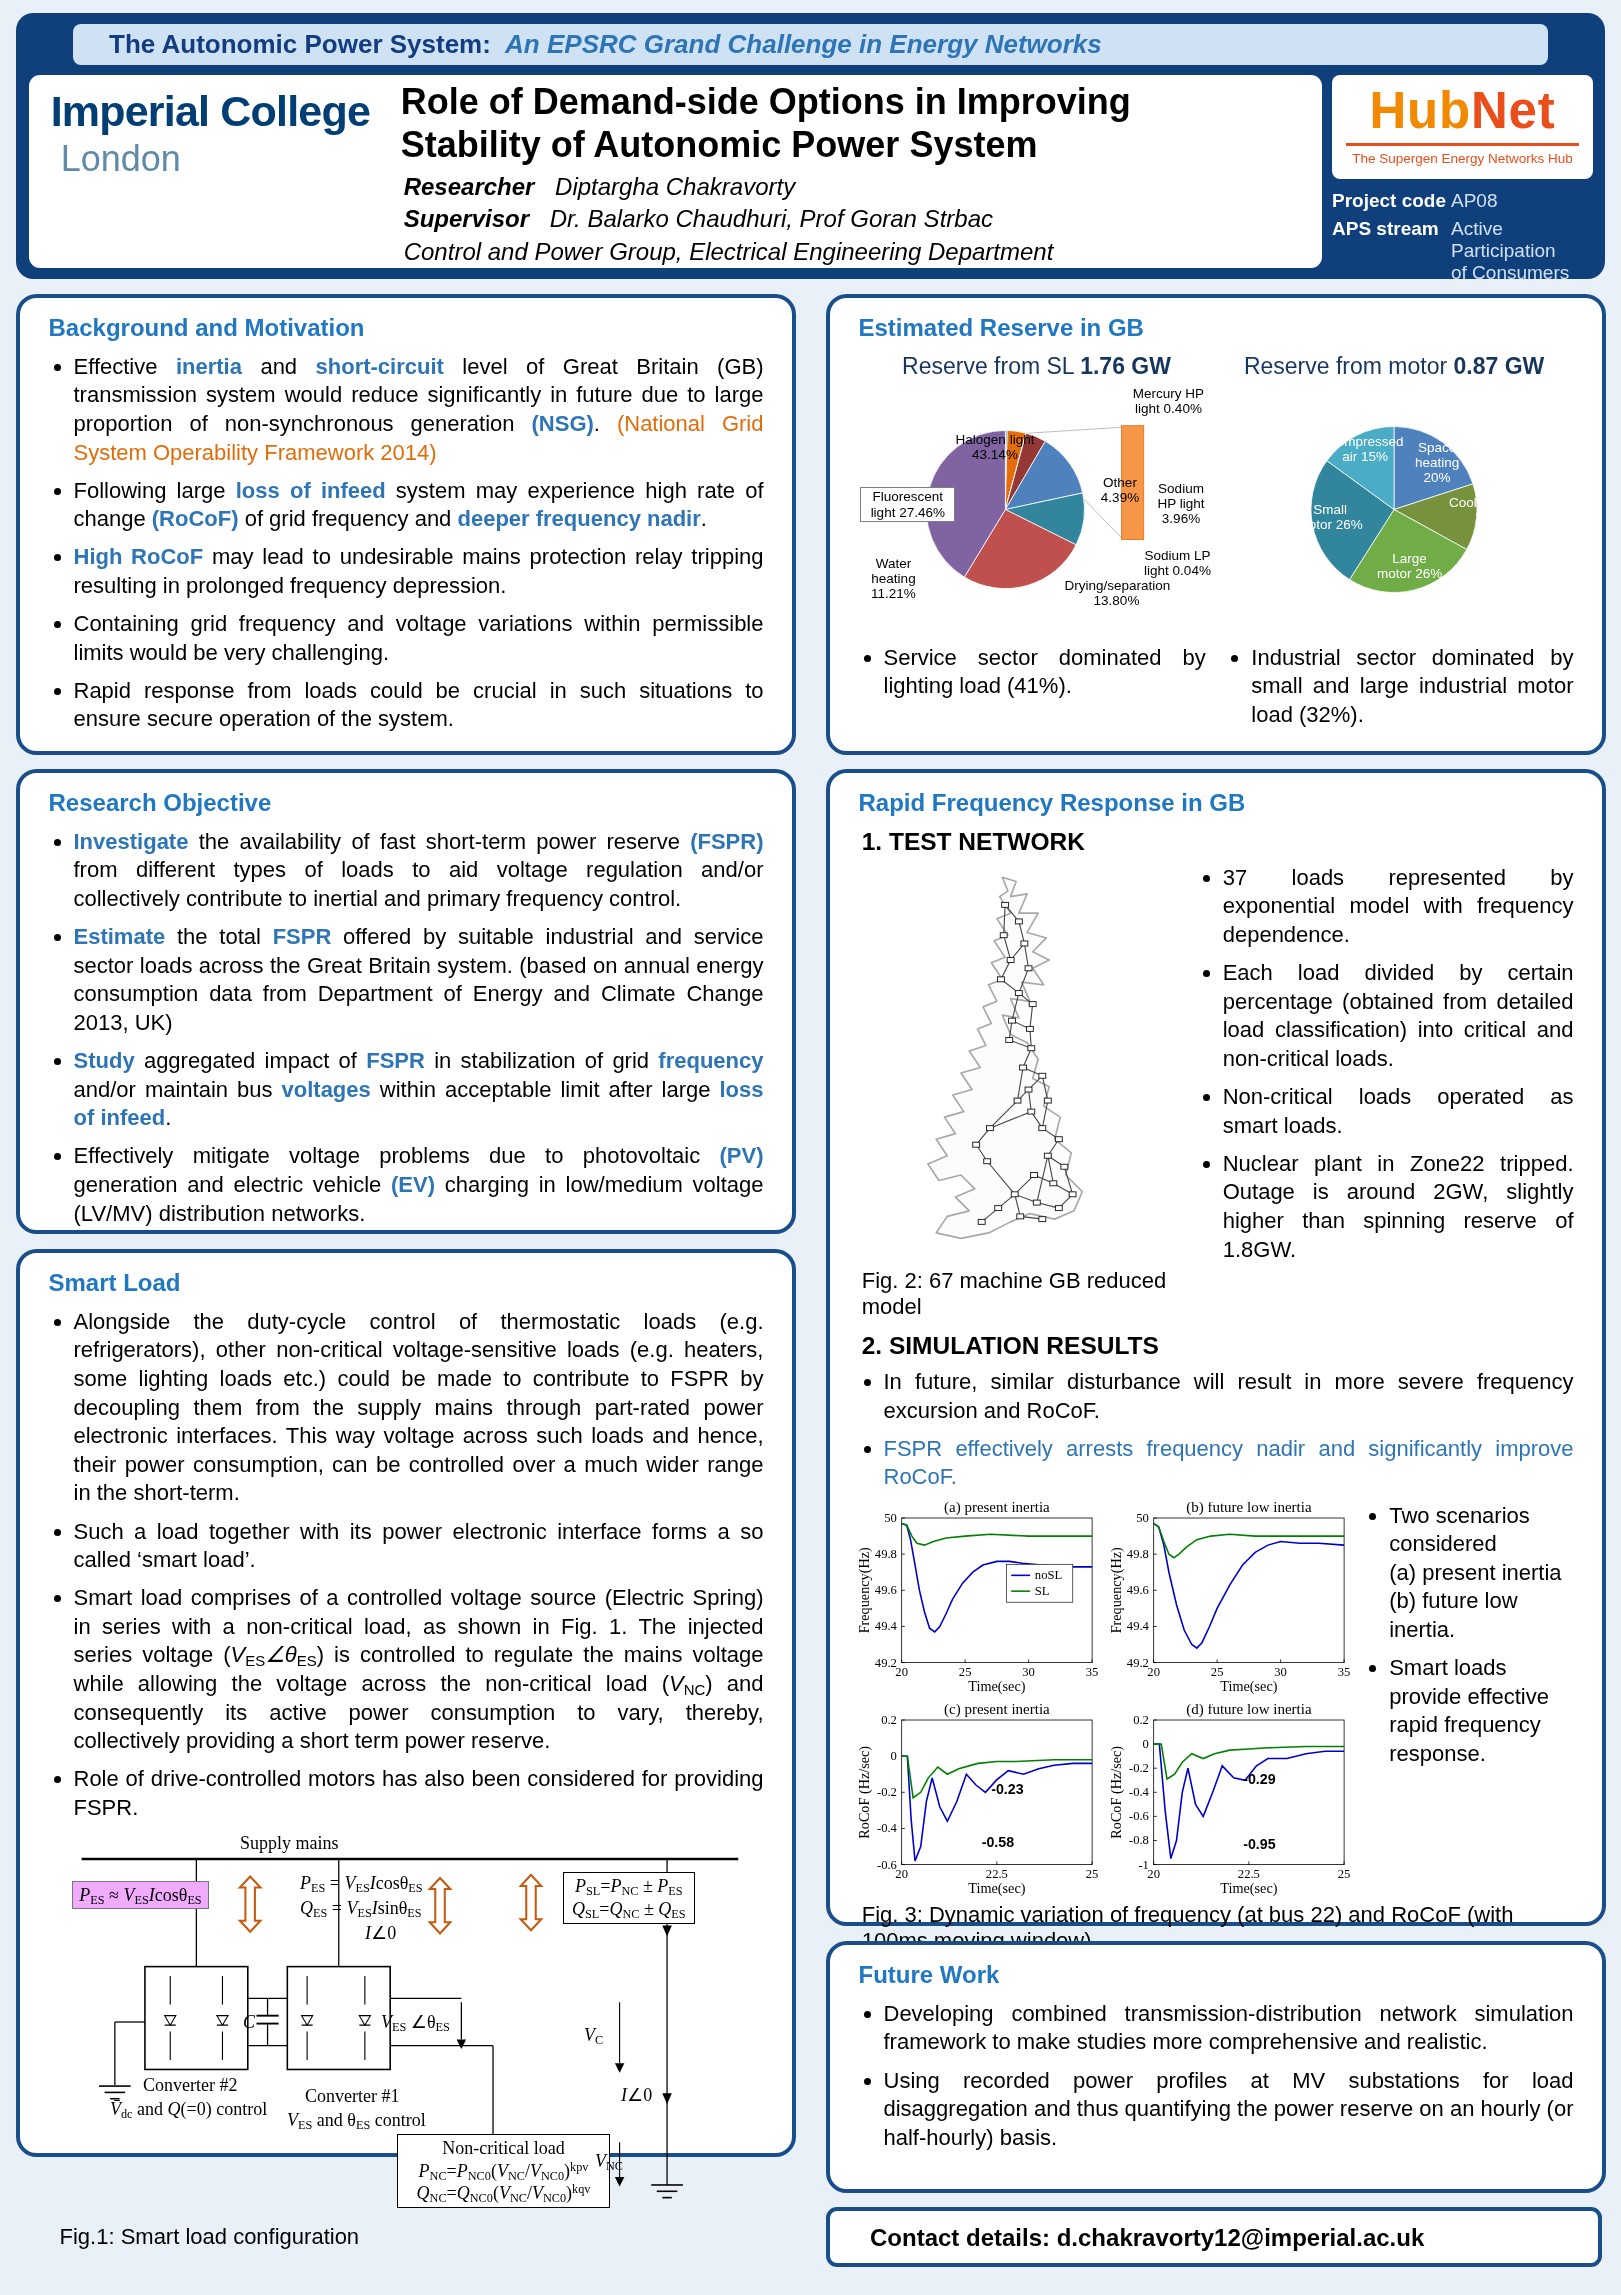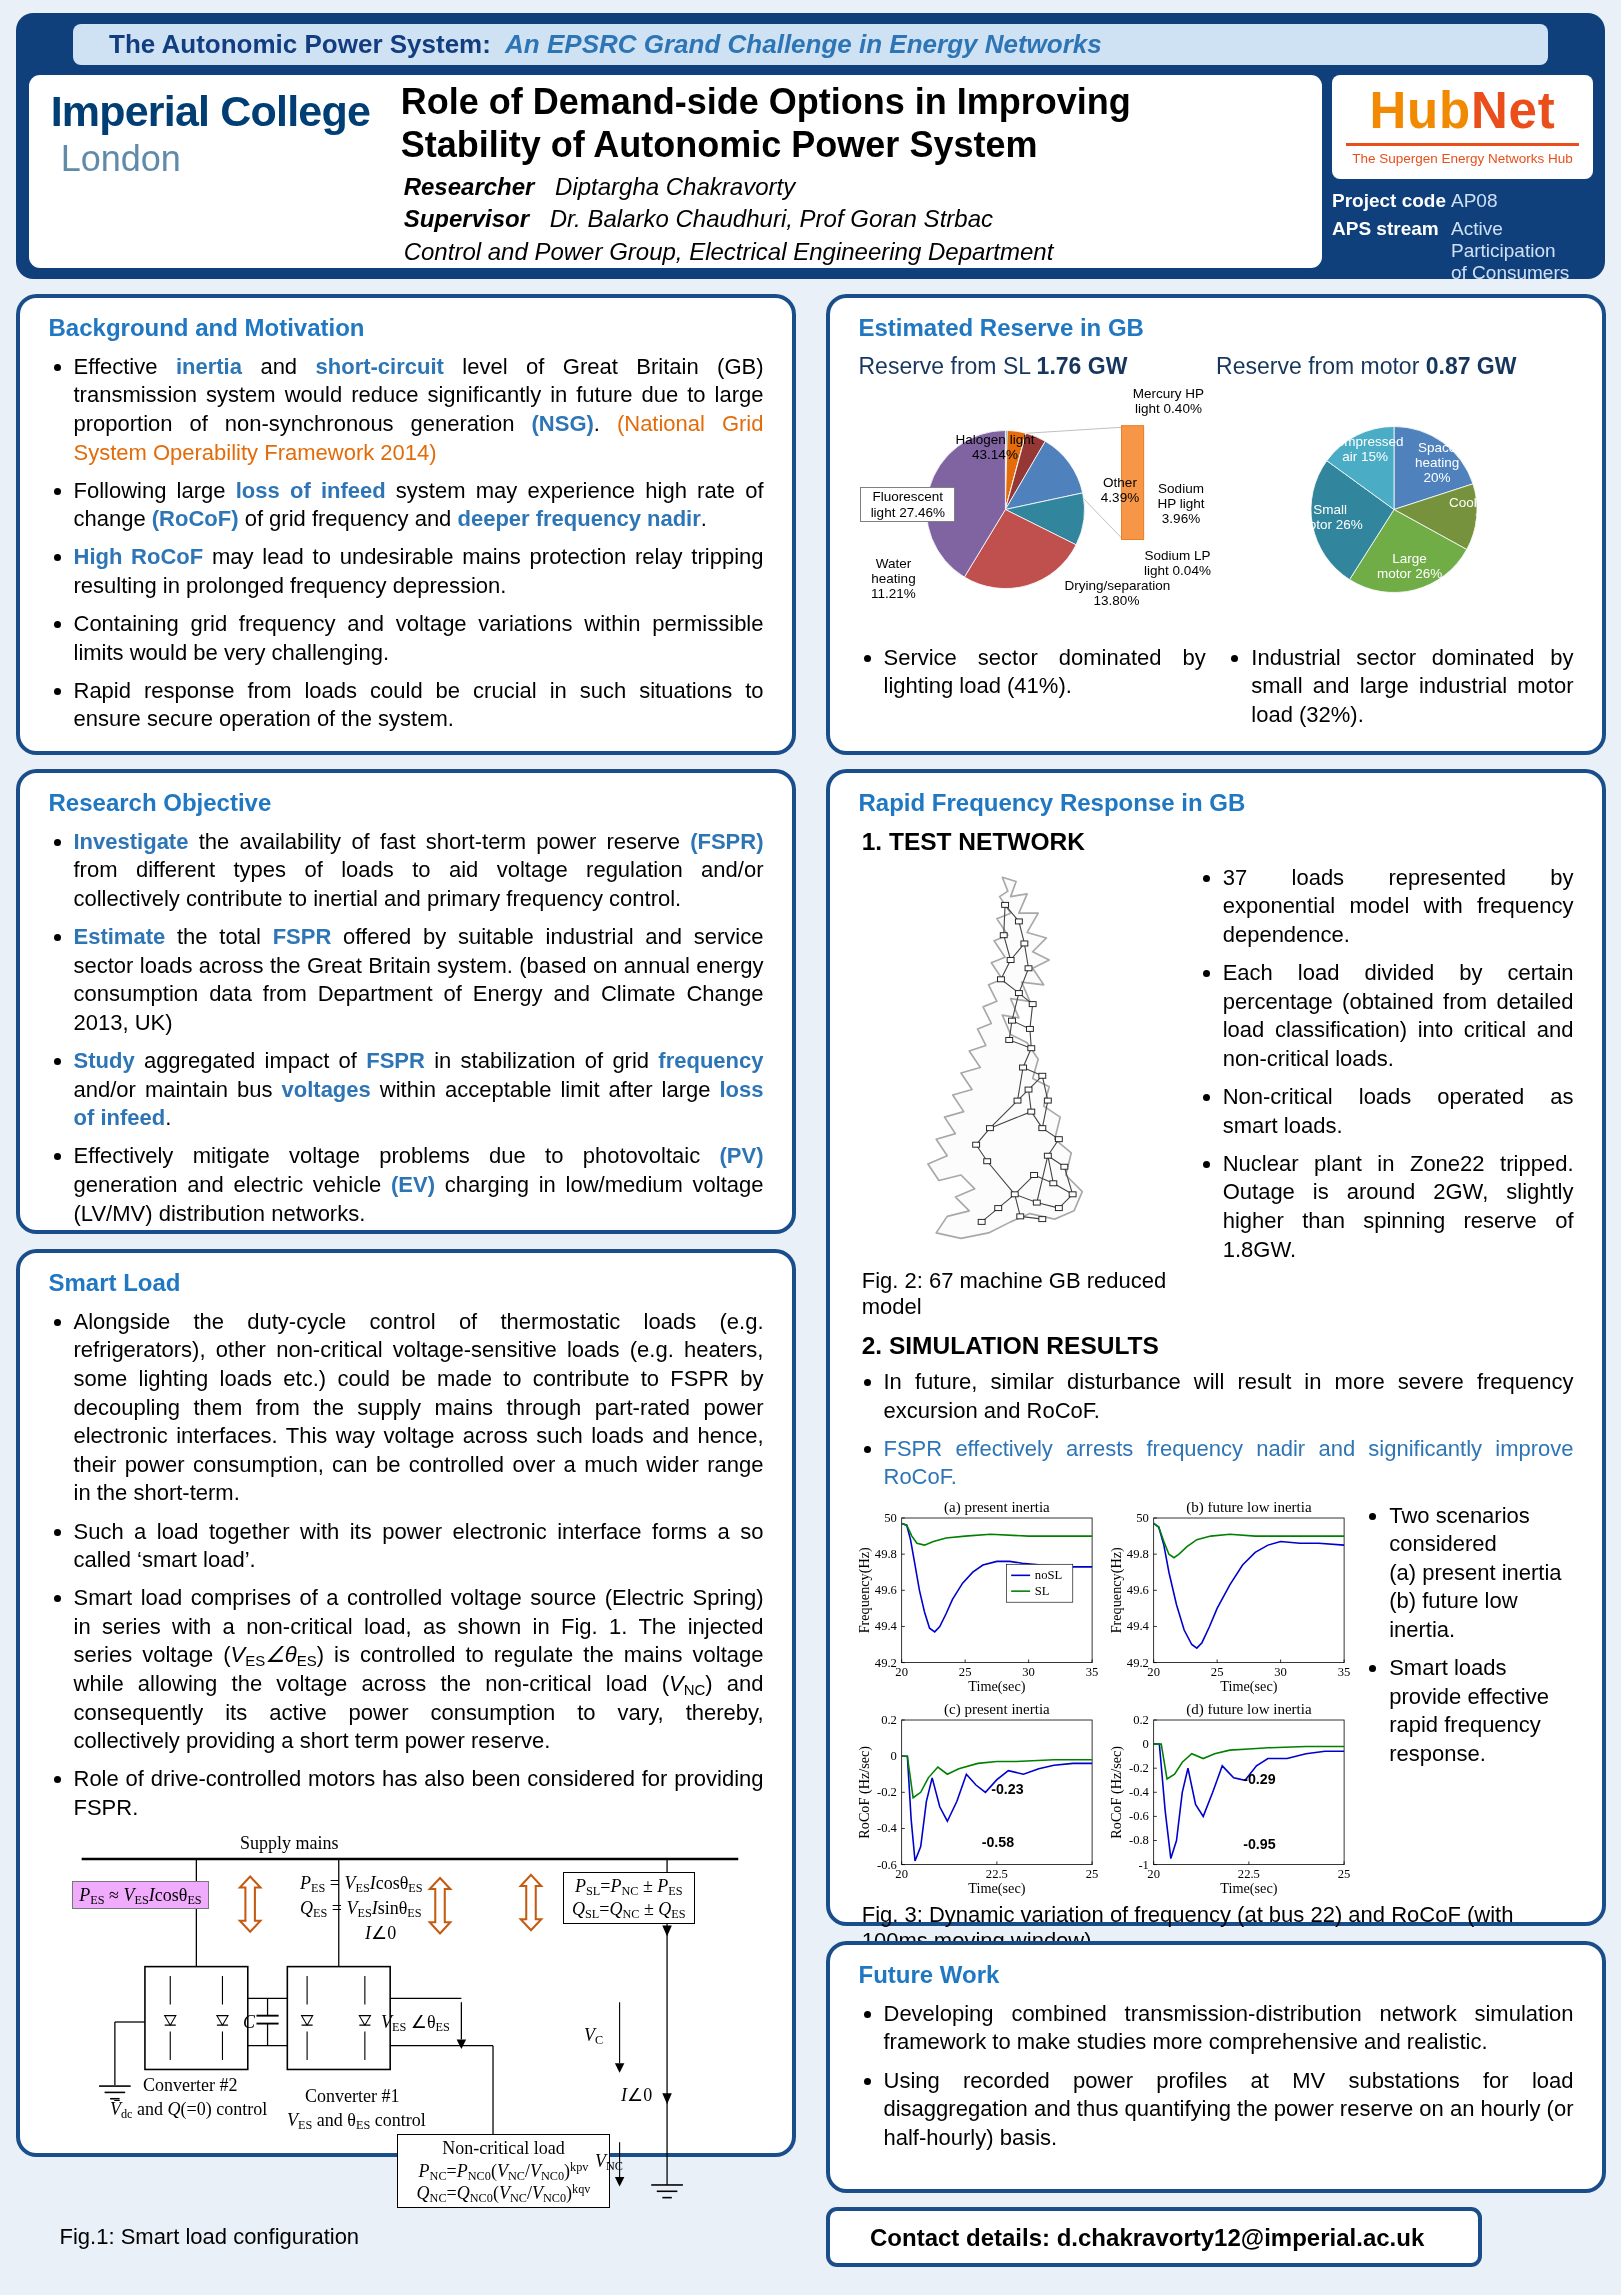--- a/index.html
+++ b/index.html
@@ -41,21 +41,21 @@
   .o{color:#e36c0a;}
   .blue{color:#2e75b6;}
   .b{font-weight:bold;}
   .i{font-style:italic;}
   .sub{vertical-align:-0.25em;font-size:0.68em;line-height:0;}
   .sup{vertical-align:0.5em;font-size:0.68em;line-height:0;}
 
   
   .reserve-cols{display:flex;gap:1.6px;}
   .rcol{width:356px;}
-  .pie-caption{color:#17365d;font-size:23px;height:30px;}
+  .pie-caption{color:#17365d;font-size:23px;text-align:center;height:30px;}
   .piebox{position:relative;width:356px;height:253px;}
   .pie-label{position:absolute;font-size:13.5px;line-height:1.12;text-align:center;color:#000;}
   .pie-label.white{color:#fff;}
   .pie-label.boxed{background:#fff;border:0.8px solid #808080;padding:1.6px 3.2px;}
   .reserve-notes{display:flex;gap:20.6px;margin-top:8px;}
   .reserve-notes ul{flex:1;}
 
   
   .rfr-h{font-size:24.5px;font-weight:bold;margin:6.3px 0 8px 3.2px;}
   .maprow{display:flex;gap:14.2px;align-items:flex-start;}
@@ -459,16 +459,16 @@
 </div>
 
 <div class="panel" style="left:826px;top:1941px;width:780px;height:252px;">
   <div class="sec-title">Future Work</div>
   <ul class="bul">
       <li><span>Developing combined transmission-distribution network simulation framework to make studies more comprehensive and realistic.</span></li>
       <li><span>Using recorded power profiles at MV substations for load disaggregation and thus quantifying the power reserve on an hourly (or half-hourly) basis.</span></li>
     </ul>
 </div>
 
-<div class="panel" style="left:826px;top:2207px;width:656px;height:60px;border-radius:11px;padding:12.7px 24px 8px 40px;">
+<div class="panel" style="left:826px;top:2207px;width:776px;height:60px;border-radius:11px;padding:12.7px 24px 8px 40px;">
   <div class="contact-text">Contact details: d.chakravorty12@imperial.ac.uk</div>
 </div>
 
 
 </body></html>

